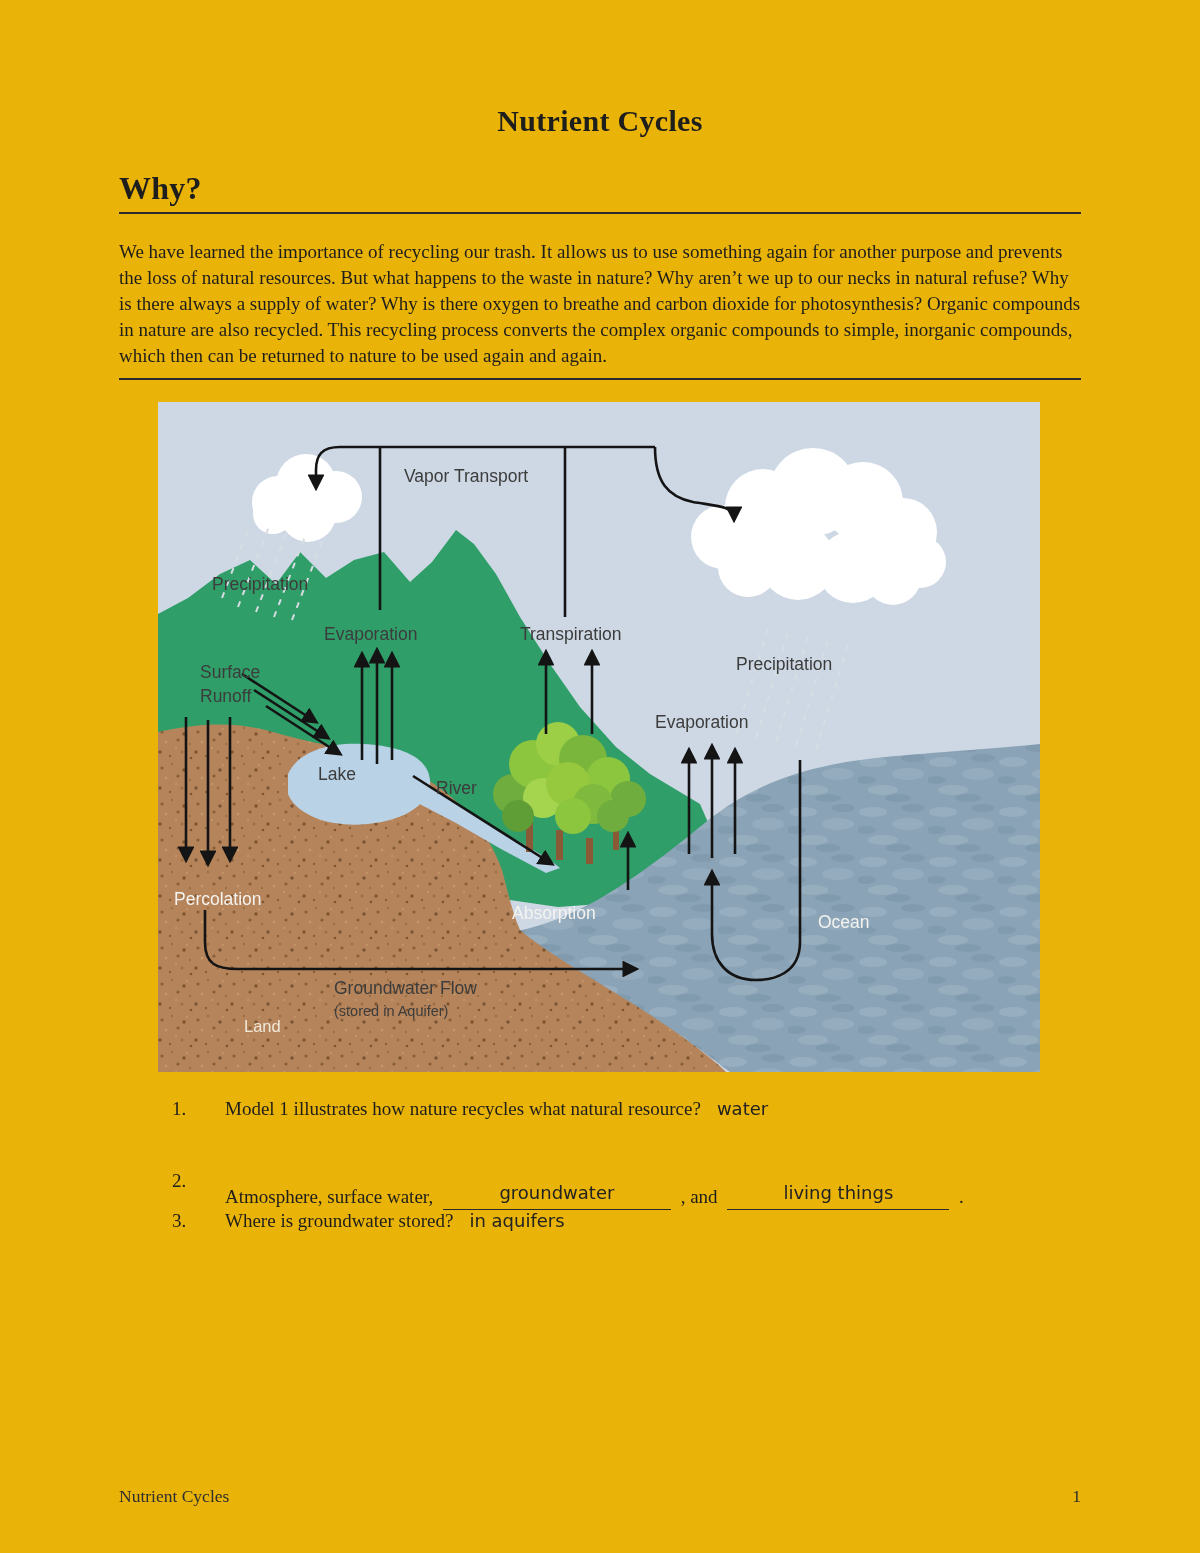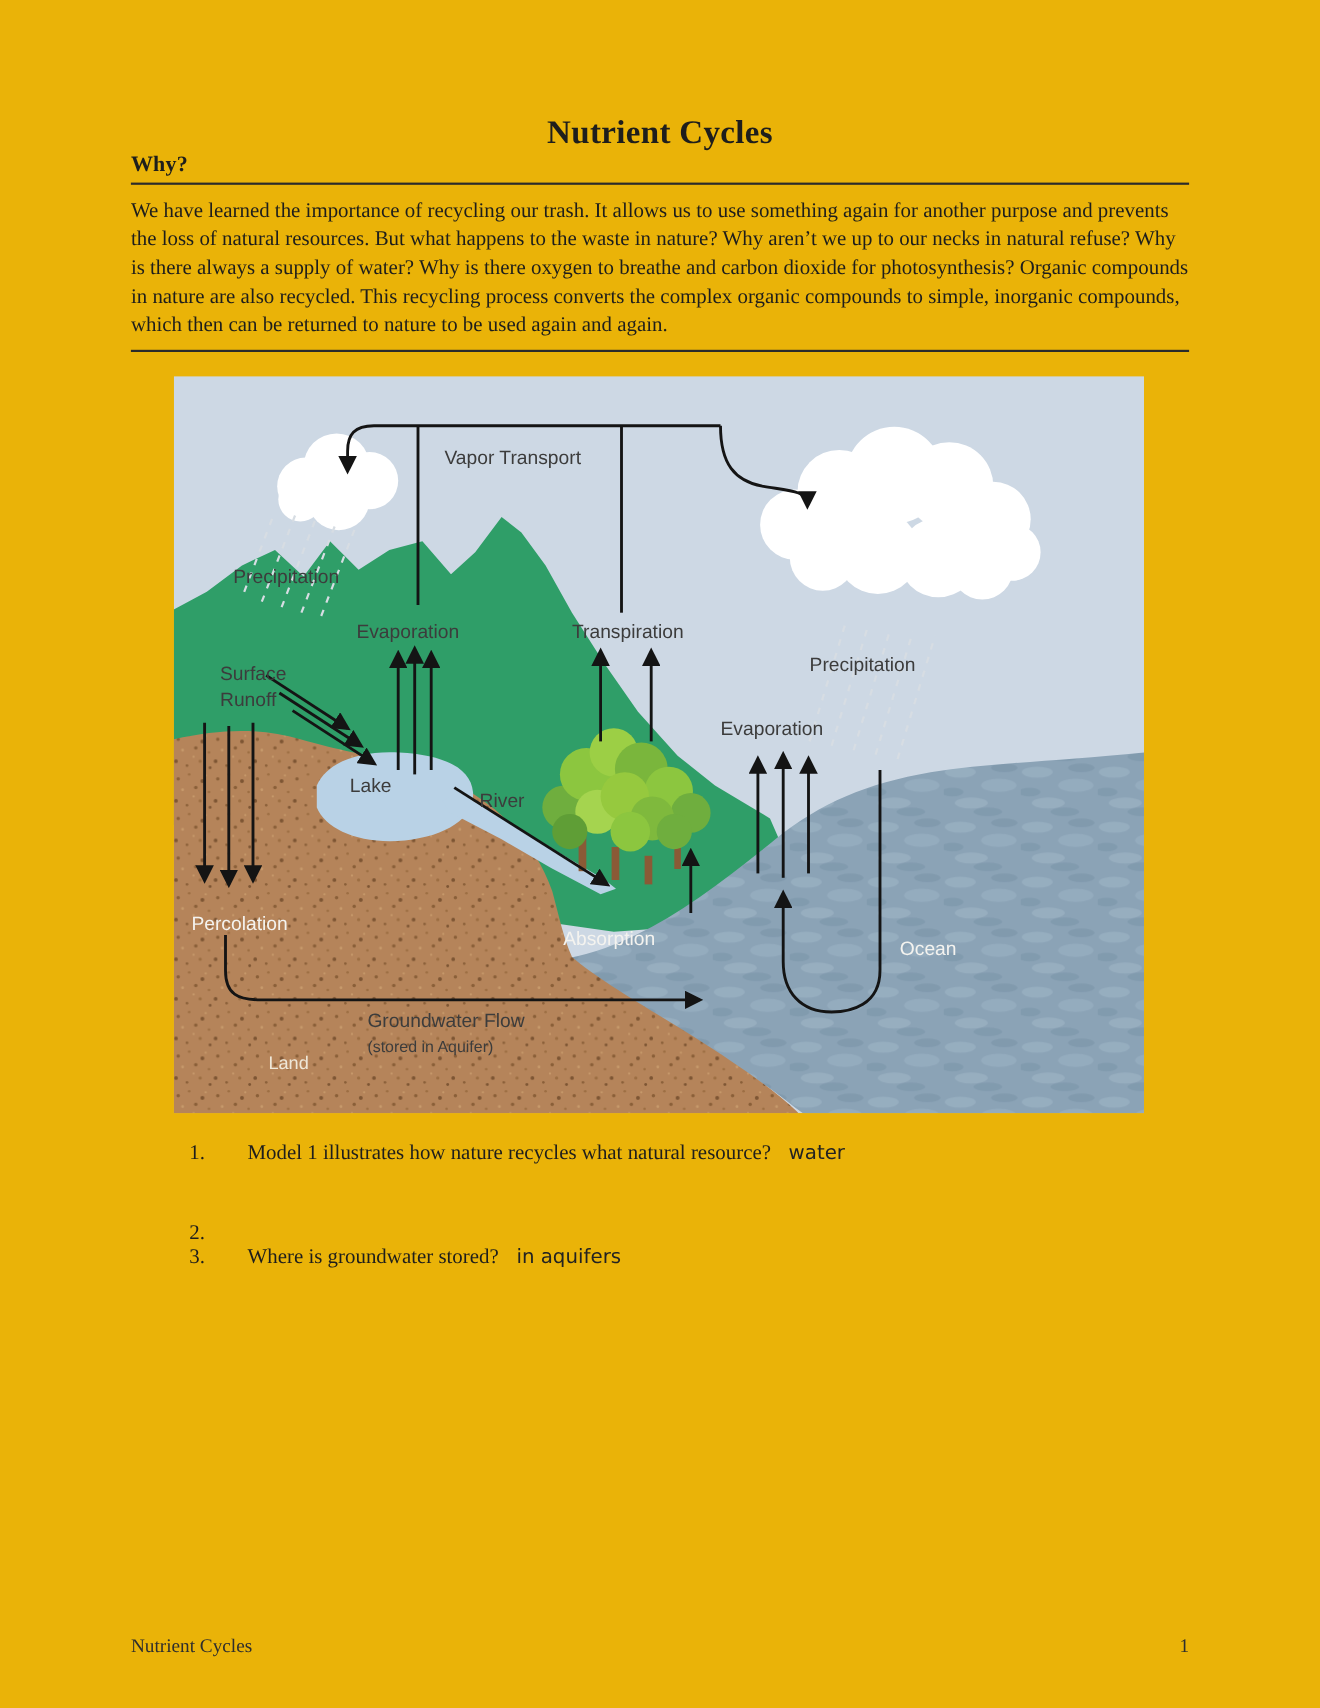--- a/index.html
+++ b/index.html
@@ -4,24 +4,24 @@
 <style>
   * { margin:0; padding:0; box-sizing:border-box; }
   html,body { background:#ffffff; }
   .page {
     position:relative; width:1200px; height:1553px; background:#eab308;
     font-family:"Liberation Serif", serif; color:#1e1e1c; overflow:hidden;
   }
   .content { padding:104px 119px 0 119px; }
   .doc-title { text-align:center; font-size:30px; font-weight:bold; letter-spacing:.3px; }
   .doc-subtitle { text-align:center; font-size:19px; margin-top:8px; }
-  h2.section { font-size:20px; font-weight:bold; letter-spacing:.2px; }
+  h2.section { font-size:32px; font-weight:bold; margin-top:32px; letter-spacing:.2px; }
   .rule { border:none; border-top:2.5px solid #2b2b2b; margin-top:5px; }
   .rule2 { border:none; border-top:2.5px solid #2b2b2b; margin-top:9px; }
-  .why-body { font-size:19px; line-height:26px; margin-top:11px; }
+  .why-body { font-size:19px; line-height:26px; margin-top:25px; }
   .diagram-wrap { margin:22px 0 0 39px; width:882px; height:670px; }
   svg { display:block; }
   .dl { font-family:"Liberation Sans","DejaVu Sans",sans-serif; font-size:17.5px; fill:#3c3c3c; }
   .dl-light { fill:#f4f3ef; }
   .dl-sm { font-size:14.5px; }
   .dl-land { fill:#efe8d9; font-size:16.5px; }
   .flow { stroke:#141414; stroke-width:2.6; fill:none; }
   .rain { stroke:#d7dde3; stroke-width:2; stroke-dasharray:6 7; fill:none; }
   .questions { margin:26px 0 0 53px; font-size:19px; }
   .q { display:flex; }
@@ -216,20 +216,27 @@
       <div class="q q1">
         <span class="qnum">1.</span>
         <div class="qbody">
           <span class="qtext">Model 1 illustrates how nature recycles what natural resource?</span><span class="answer">water</span>
         </div>
       </div>
 
       <div class="q q2">
         <span class="qnum">2.</span>
         <div class="qbody">
+          <p class="fill-line">
+            <span>Atmosphere, surface water,</span>
+            <span class="blank b1"><span class="ans">groundwater</span></span>
+            <span>, and</span>
+            <span class="blank b2"><span class="ans">living things</span></span>
+            <span>.</span>
+          </p>
         </div>
       </div>
 
       <div class="q q3">
         <span class="qnum">3.</span>
         <div class="qbody">
           <span class="qtext">Where is groundwater stored?</span><span class="answer">in aquifers</span>
         </div>
       </div>
 

